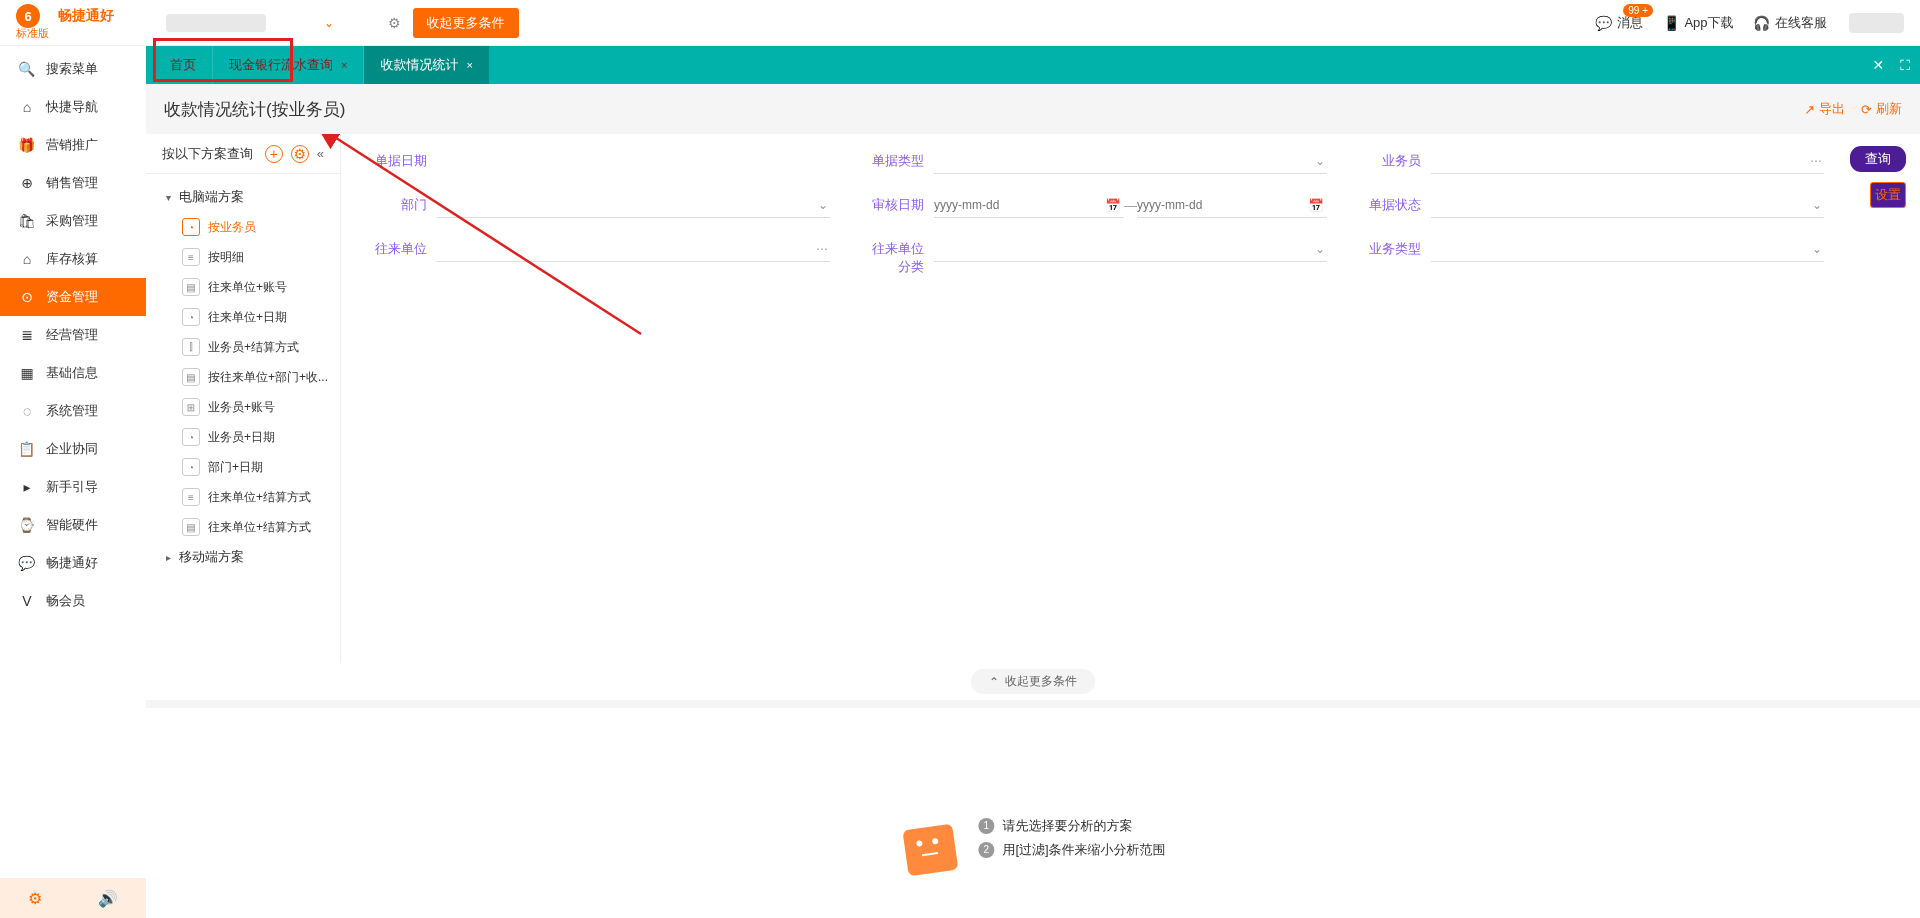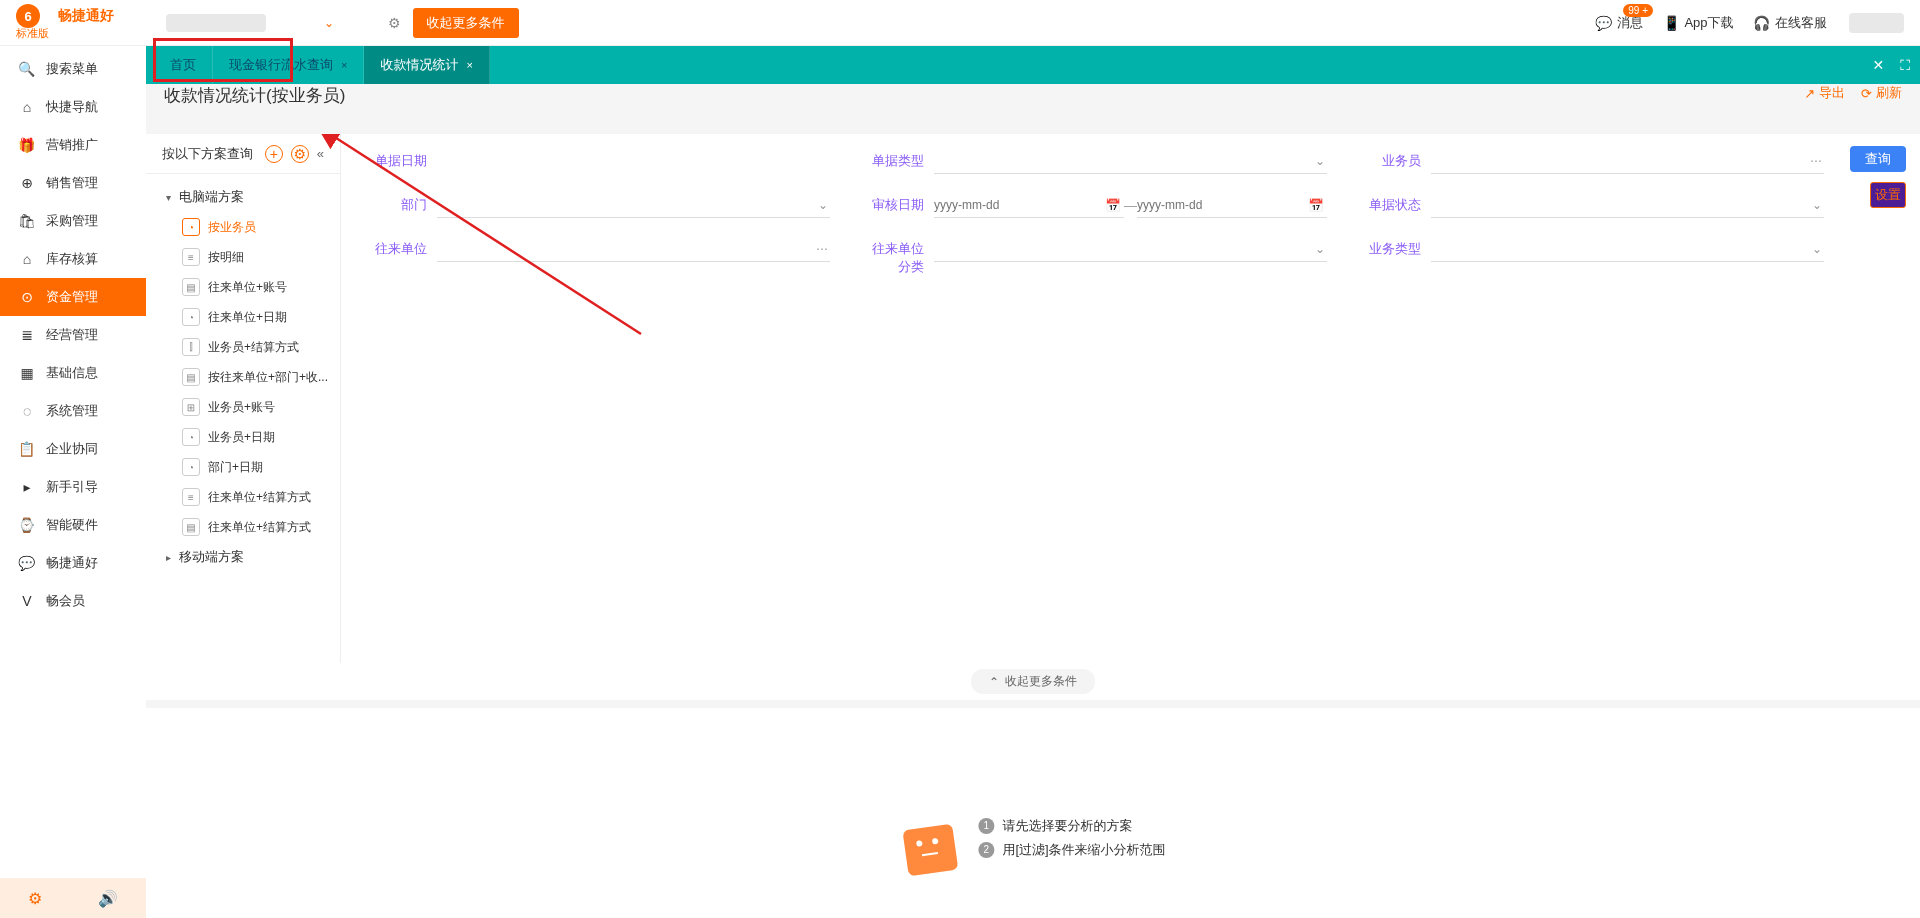--- a/index.html
+++ b/index.html
@@ -27,28 +27,28 @@
 .layout { display: flex; height: calc(100vh - 46px); }
 .sidebar { width: 146px; background: #fff; display: flex; flex-direction: column; position: relative; padding-top: 4px; }
 .side-item { display: flex; align-items: center; padding: 10px 18px; color: #333; cursor: pointer; font-size: 13px; }
 .side-item.active { background: #ff6a00; color: #fff; }
 .side-icon { width: 18px; height: 18px; margin-right: 10px; display: flex; align-items: center; justify-content: center; font-size: 14px; }
 .side-bottom { margin-top: auto; background: #ffeee0; height: 40px; display: flex; align-items: center; justify-content: space-around; color: #ff6a00; font-size: 16px; }
 
 
 .main { flex: 1; background: #f5f5f5; display: flex; flex-direction: column; overflow: hidden; }
 .tabs-bar { background: #00b2a9; height: 38px; display: flex; align-items: stretch; padding-left: 8px; position: relative; }
-.tab { display: flex; align-items: center; padding: 0 16px; color: #0c4a6e; font-size: 13px; cursor: pointer; border-right: 1px solid rgba(255,255,255,0.15); }
+.tab { display: flex; align-items: center; padding: 0 16px; color: #7f1d1d; font-size: 13px; cursor: pointer; border-right: 1px solid rgba(255,255,255,0.15); }
 .tab.active { background: #008c85; color: #fff; }
 .tab-close { margin-left: 8px; font-size: 11px; cursor: pointer; }
 .tabs-right { margin-left: auto; display: flex; align-items: center; padding-right: 10px; color: #fff; gap: 16px; }
 .tabs-right span { cursor: pointer; font-size: 14px; }
 
 
-.page-hdr { background: #f5f5f5; height: 50px; display: flex; align-items: flex-start; padding: 0 18px; }
+.page-hdr { background: #f5f5f5; height: 50px; display: flex; align-items: center; padding: 7px 18px; }
 .page-title { font-size: 17px; color: #333; }
 .red-box { position: absolute; border: 3px solid #e02020; pointer-events: none; }
 .page-hdr-right { margin-left: auto; display: flex; align-items: center; gap: 16px; }
 .hdr-action { color: #ff6a00; font-size: 13px; cursor: pointer; display: flex; align-items: center; gap: 4px; }
 
 
 .content { flex: 1; display: flex; background: #fff; margin: 0 0 0 0; overflow: hidden; }
 
 
 .scheme-panel { width: 195px; border-right: 1px solid #eee; }
@@ -78,21 +78,21 @@
 .input-wrap { position: relative; display: flex; align-items: center; }
 .input-suffix { position: absolute; right: 2px; color: #999; font-size: 12px; cursor: pointer; }
 .input-wrap.date input { flex: 1; }
 .date-pair { display: flex; align-items: center; }
 .date-pair .input-wrap { flex: 1; }
 .date-sep { color: #999; }
 .cal-icon { color: #ff6a00; font-size: 13px; }
 
 
 .action-col { width: 74px; padding: 12px 14px 0 0; display: flex; flex-direction: column; gap: 10px; align-items: flex-end; }
-.btn-query { background: #3b82f6; color: #fff; border: none; width: 56px; height: 26px; border-radius: 4px; font-size: 13px; cursor: pointer; }
+.btn-query { background: #4c1d95; color: #fff; border: none; width: 56px; height: 26px; border-radius: 11px; font-size: 13px; cursor: pointer; }
 .btn-outline { background: #4c1d95; color: #ff6a00; border: 1px solid #ff6a00; width: 36px; height: 26px; border-radius: 3px; font-size: 13px; cursor: pointer; }
 
 
 .collapse-bar { background: #fff; display: flex; justify-content: center; padding: 6px 0; }
 .collapse-inner { background: #f4f4f4; color: #666; font-size: 12px; padding: 4px 18px; border-radius: 12px; cursor: pointer; display: flex; align-items: center; gap: 6px; }
 
 
 .empty-area { background: #fff; flex-shrink: 0; height: 210px; margin-top: 8px; position: relative; }
 .empty-center { position: absolute; left: 50%; top: 45%; transform: translate(-50%, 0); display: flex; align-items: center; gap: 18px; }
 .robot { width: 60px; height: 70px; position: relative; }

